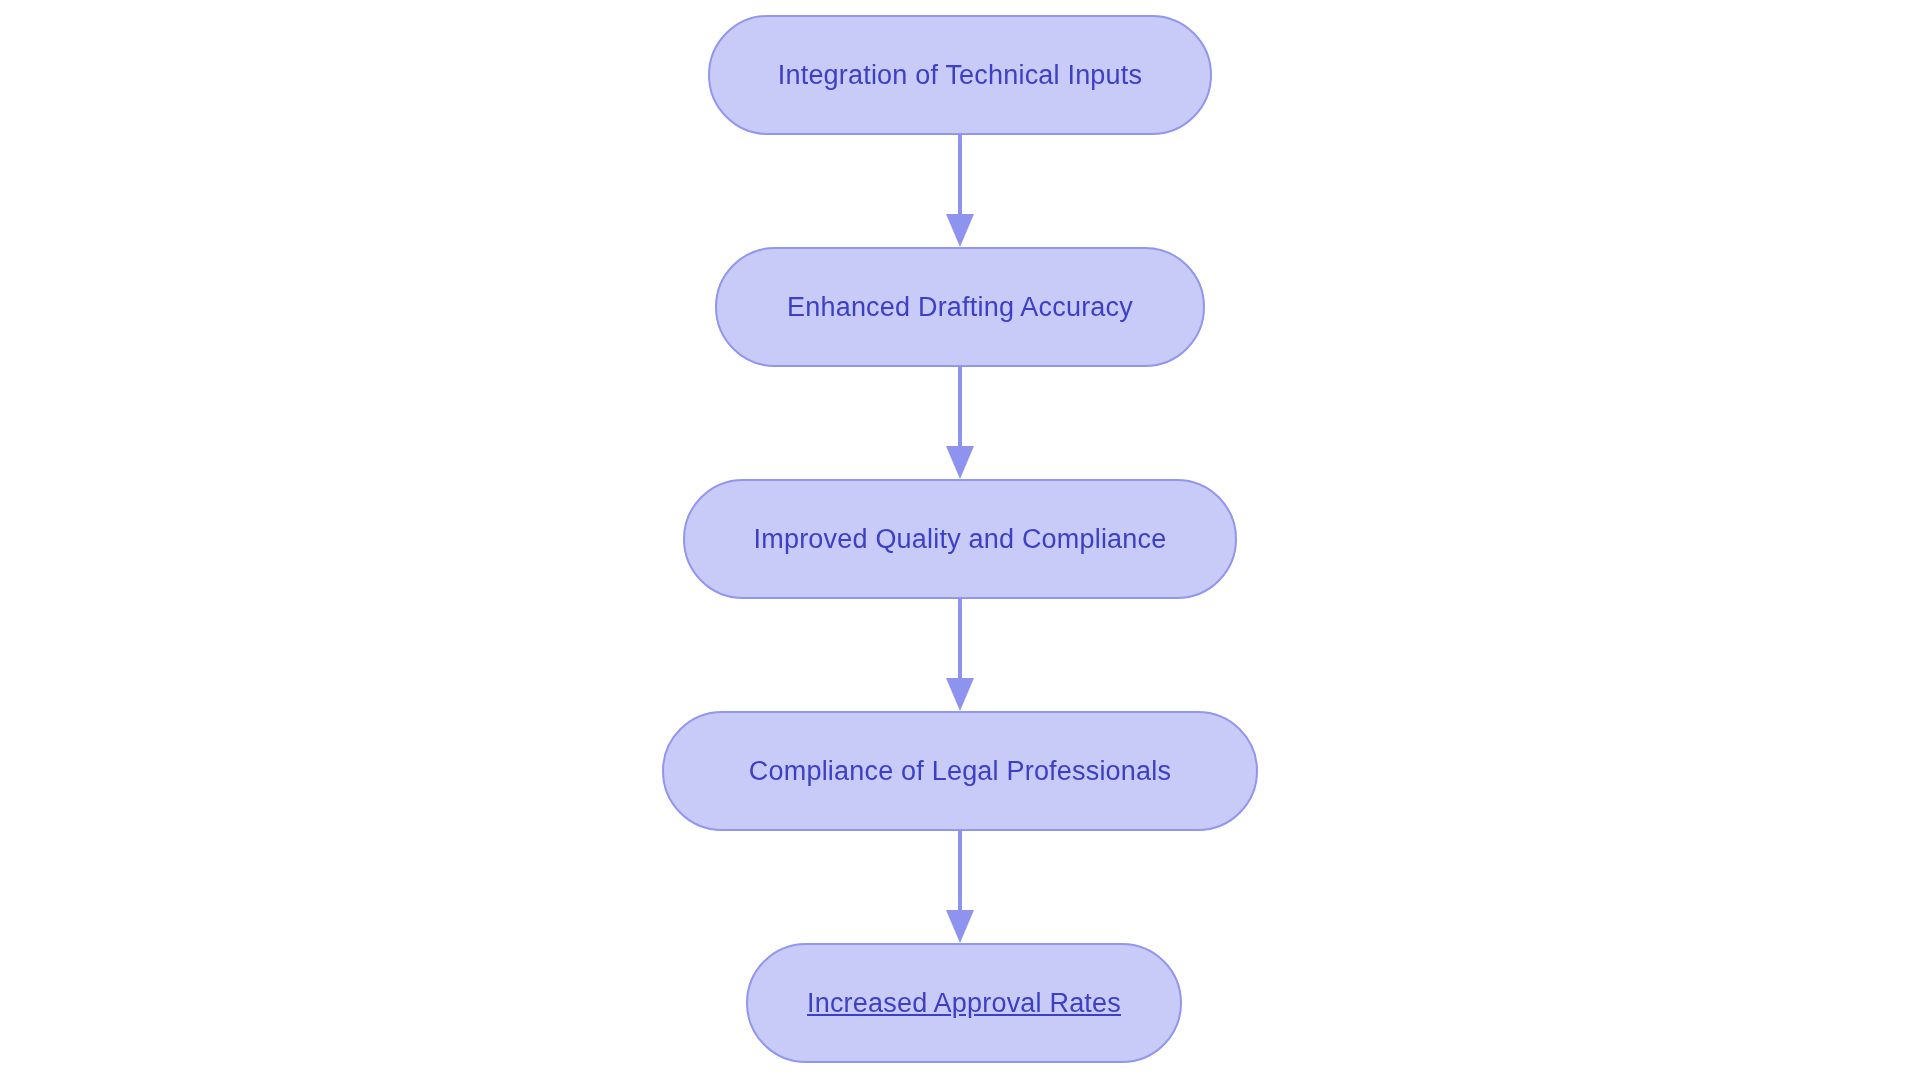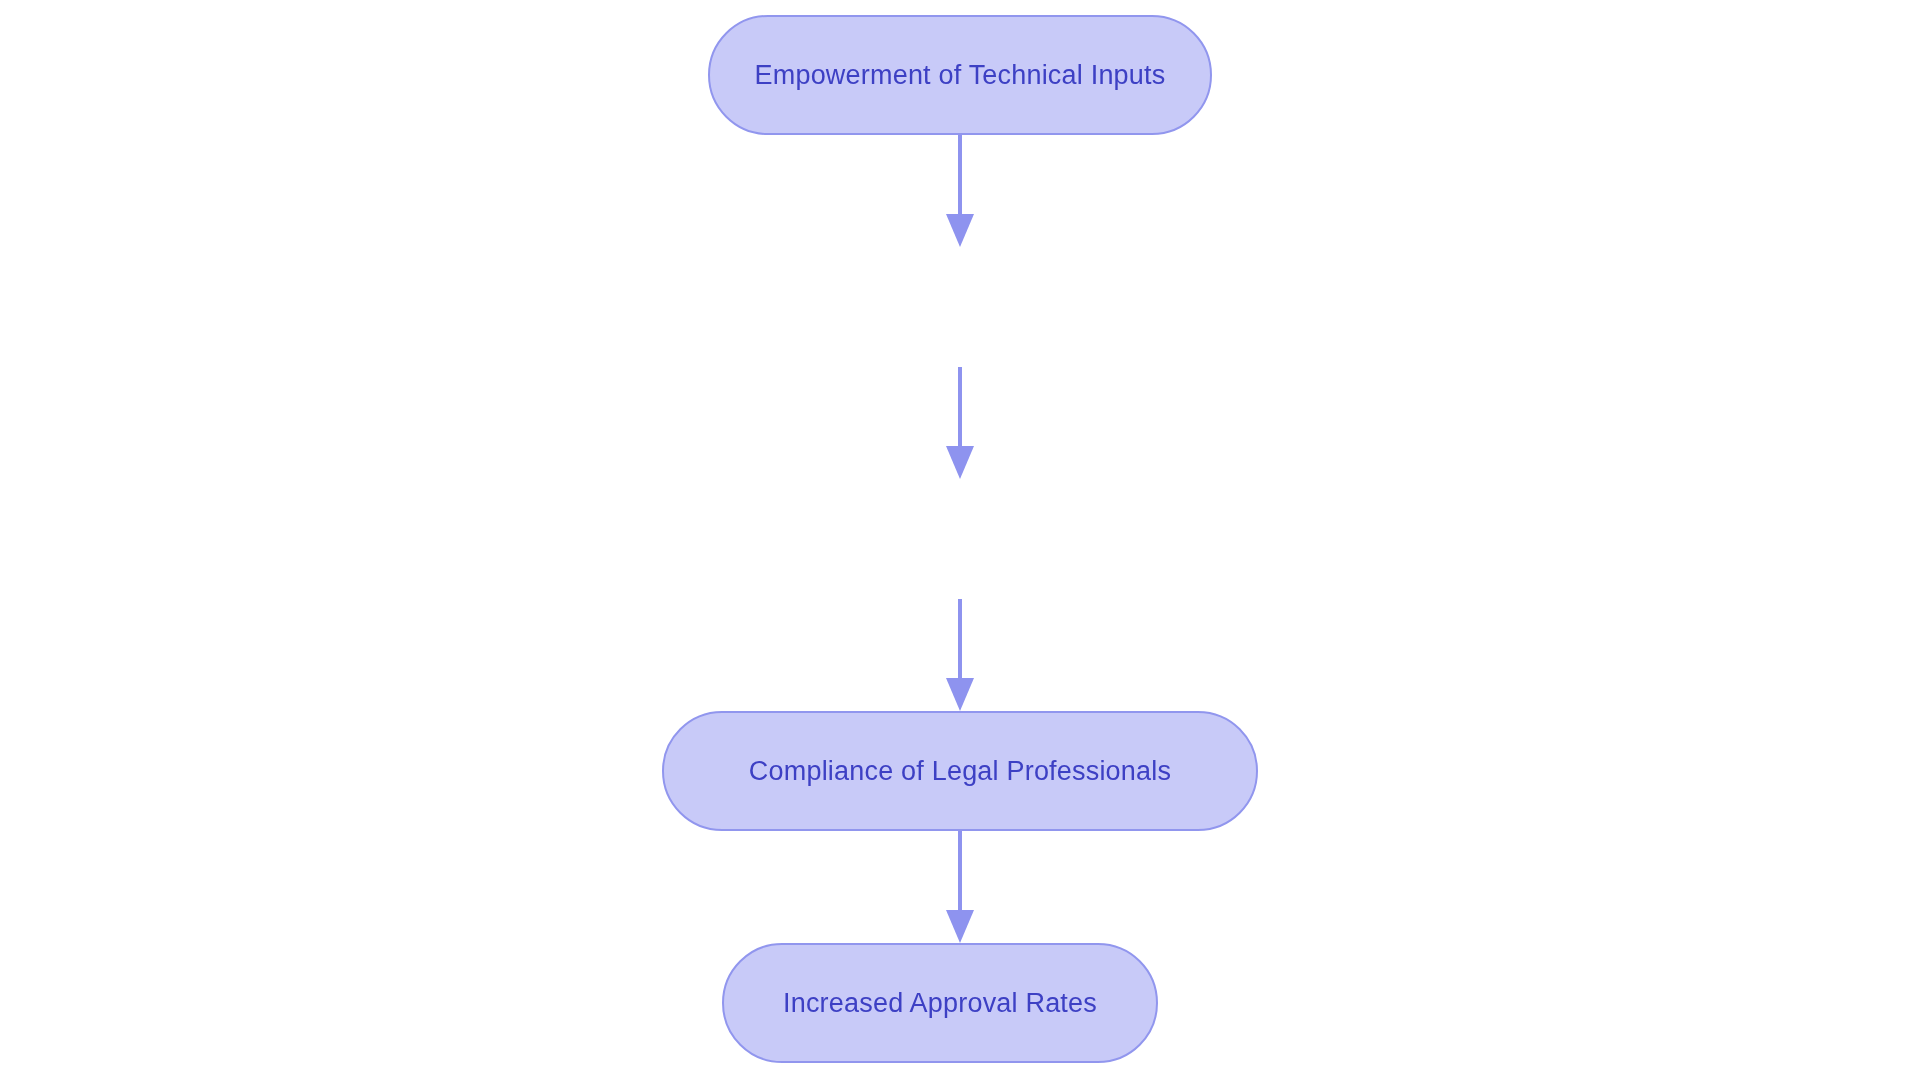--- a/index.html
+++ b/index.html
@@ -36,46 +36,52 @@
     width: 40px;
     height: 112px;
     left: 940px;
     display: block;
   }
   
   .n1 { left: 708px; top: 15px;  width: 504px; }
   .n2 { left: 715px; top: 247px; width: 490px; }
   .n3 { left: 683px; top: 479px; width: 554px; }
   .n4 { left: 662px; top: 711px; width: 596px; }
-  .n5 { left: 722px; top: 943px; width: 436px; }
+  .n5 { left: 746px; top: 943px; width: 436px; text-decoration: underline; }
   .a1 { top: 135px; }
   .a2 { top: 367px; }
   .a3 { top: 599px; }
   .a4 { top: 831px; }
 </style>
 </head>
 <body>
 
 <div class="canvas">
 
   <div class="flow-node n1">
-    <span>Empowerment of Technical Inputs</span>
+    <span>Integration of Technical Inputs</span>
   </div>
 
   <svg class="flow-arrow a1" viewBox="0 0 40 112">
     <line x1="20" y1="0" x2="20" y2="84" stroke-width="4" stroke="#8e93ef"></line>
     <polygon points="6,79 34,79 20,112" fill="#8e93ef"></polygon>
   </svg>
 
+  <div class="flow-node n2">
+    <span>Enhanced Drafting Accuracy</span>
+  </div>
 
   <svg class="flow-arrow a2" viewBox="0 0 40 112">
     <line x1="20" y1="0" x2="20" y2="84" stroke-width="4" stroke="#8e93ef"></line>
     <polygon points="6,79 34,79 20,112" fill="#8e93ef"></polygon>
   </svg>
 
+  <div class="flow-node n3">
+    <span>Improved Quality and Compliance</span>
+  </div>
 
   <svg class="flow-arrow a3" viewBox="0 0 40 112">
     <line x1="20" y1="0" x2="20" y2="84" stroke-width="4" stroke="#8e93ef"></line>
     <polygon points="6,79 34,79 20,112" fill="#8e93ef"></polygon>
   </svg>
 
   <div class="flow-node n4">
     <span>Compliance of Legal Professionals</span>
   </div>
 

